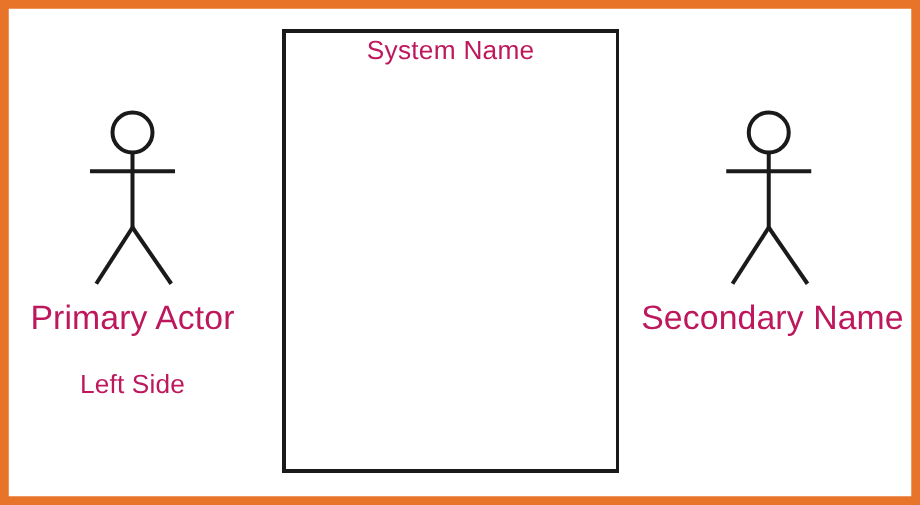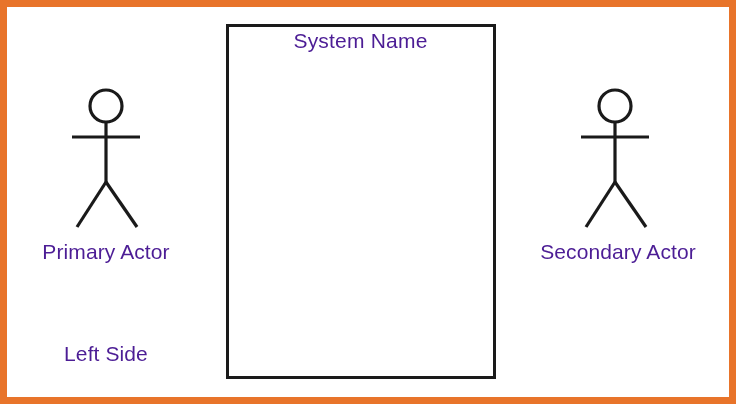--- a/index.html
+++ b/index.html
@@ -34,57 +34,56 @@
     position: absolute;
     left: 0;
     top: 0;
     width: 736px;
     height: 404px;
   }
 
   
   .label {
     position: absolute;
-    color: #4c1d95;
+    color: #be185d;
     font-family: "Liberation Sans", sans-serif;
     white-space: nowrap;
     text-align: center;
     line-height: 1;
     -webkit-font-smoothing: antialiased;
   }
 
   #system-name-label {
     left: 227px;
     top: 30px;
     width: 267px;
     font-size: 21px;
     letter-spacing: 0.2px;
   }
 
   .actor-name-label {
-    font-size: 21px;
+    font-size: 27px;
     letter-spacing: 0.1px;
   }
 
   .actor-side-label {
     font-size: 21px;
     letter-spacing: 0.1px;
   }
 
   #actor-left-name {
     left: 6px;
     top: 241px;
     width: 200px;
   }
 
   #actor-left-side {
     left: 6px;
     top: 297px;
     width: 200px;
-    margin-top: 46px;
   }
 
   #actor-right-name {
     left: 512px;
     top: 241px;
     width: 212px;
   }
 
   #actor-right-side {
     left: 512px;
@@ -120,17 +119,17 @@
       </g>
 
     </svg>
 
     <div class="label" id="system-name-label">System Name</div>
 
     <div class="label actor-name-label" id="actor-left-name">Primary Actor</div>
 
     <div class="label actor-side-label" id="actor-left-side">Left Side</div>
 
-    <div class="label actor-name-label" id="actor-right-name">Secondary Actor</div>
+    <div class="label actor-name-label" id="actor-right-name">Secondary Name</div>
 
 
   </div>
 </div>
 
 </body></html>

